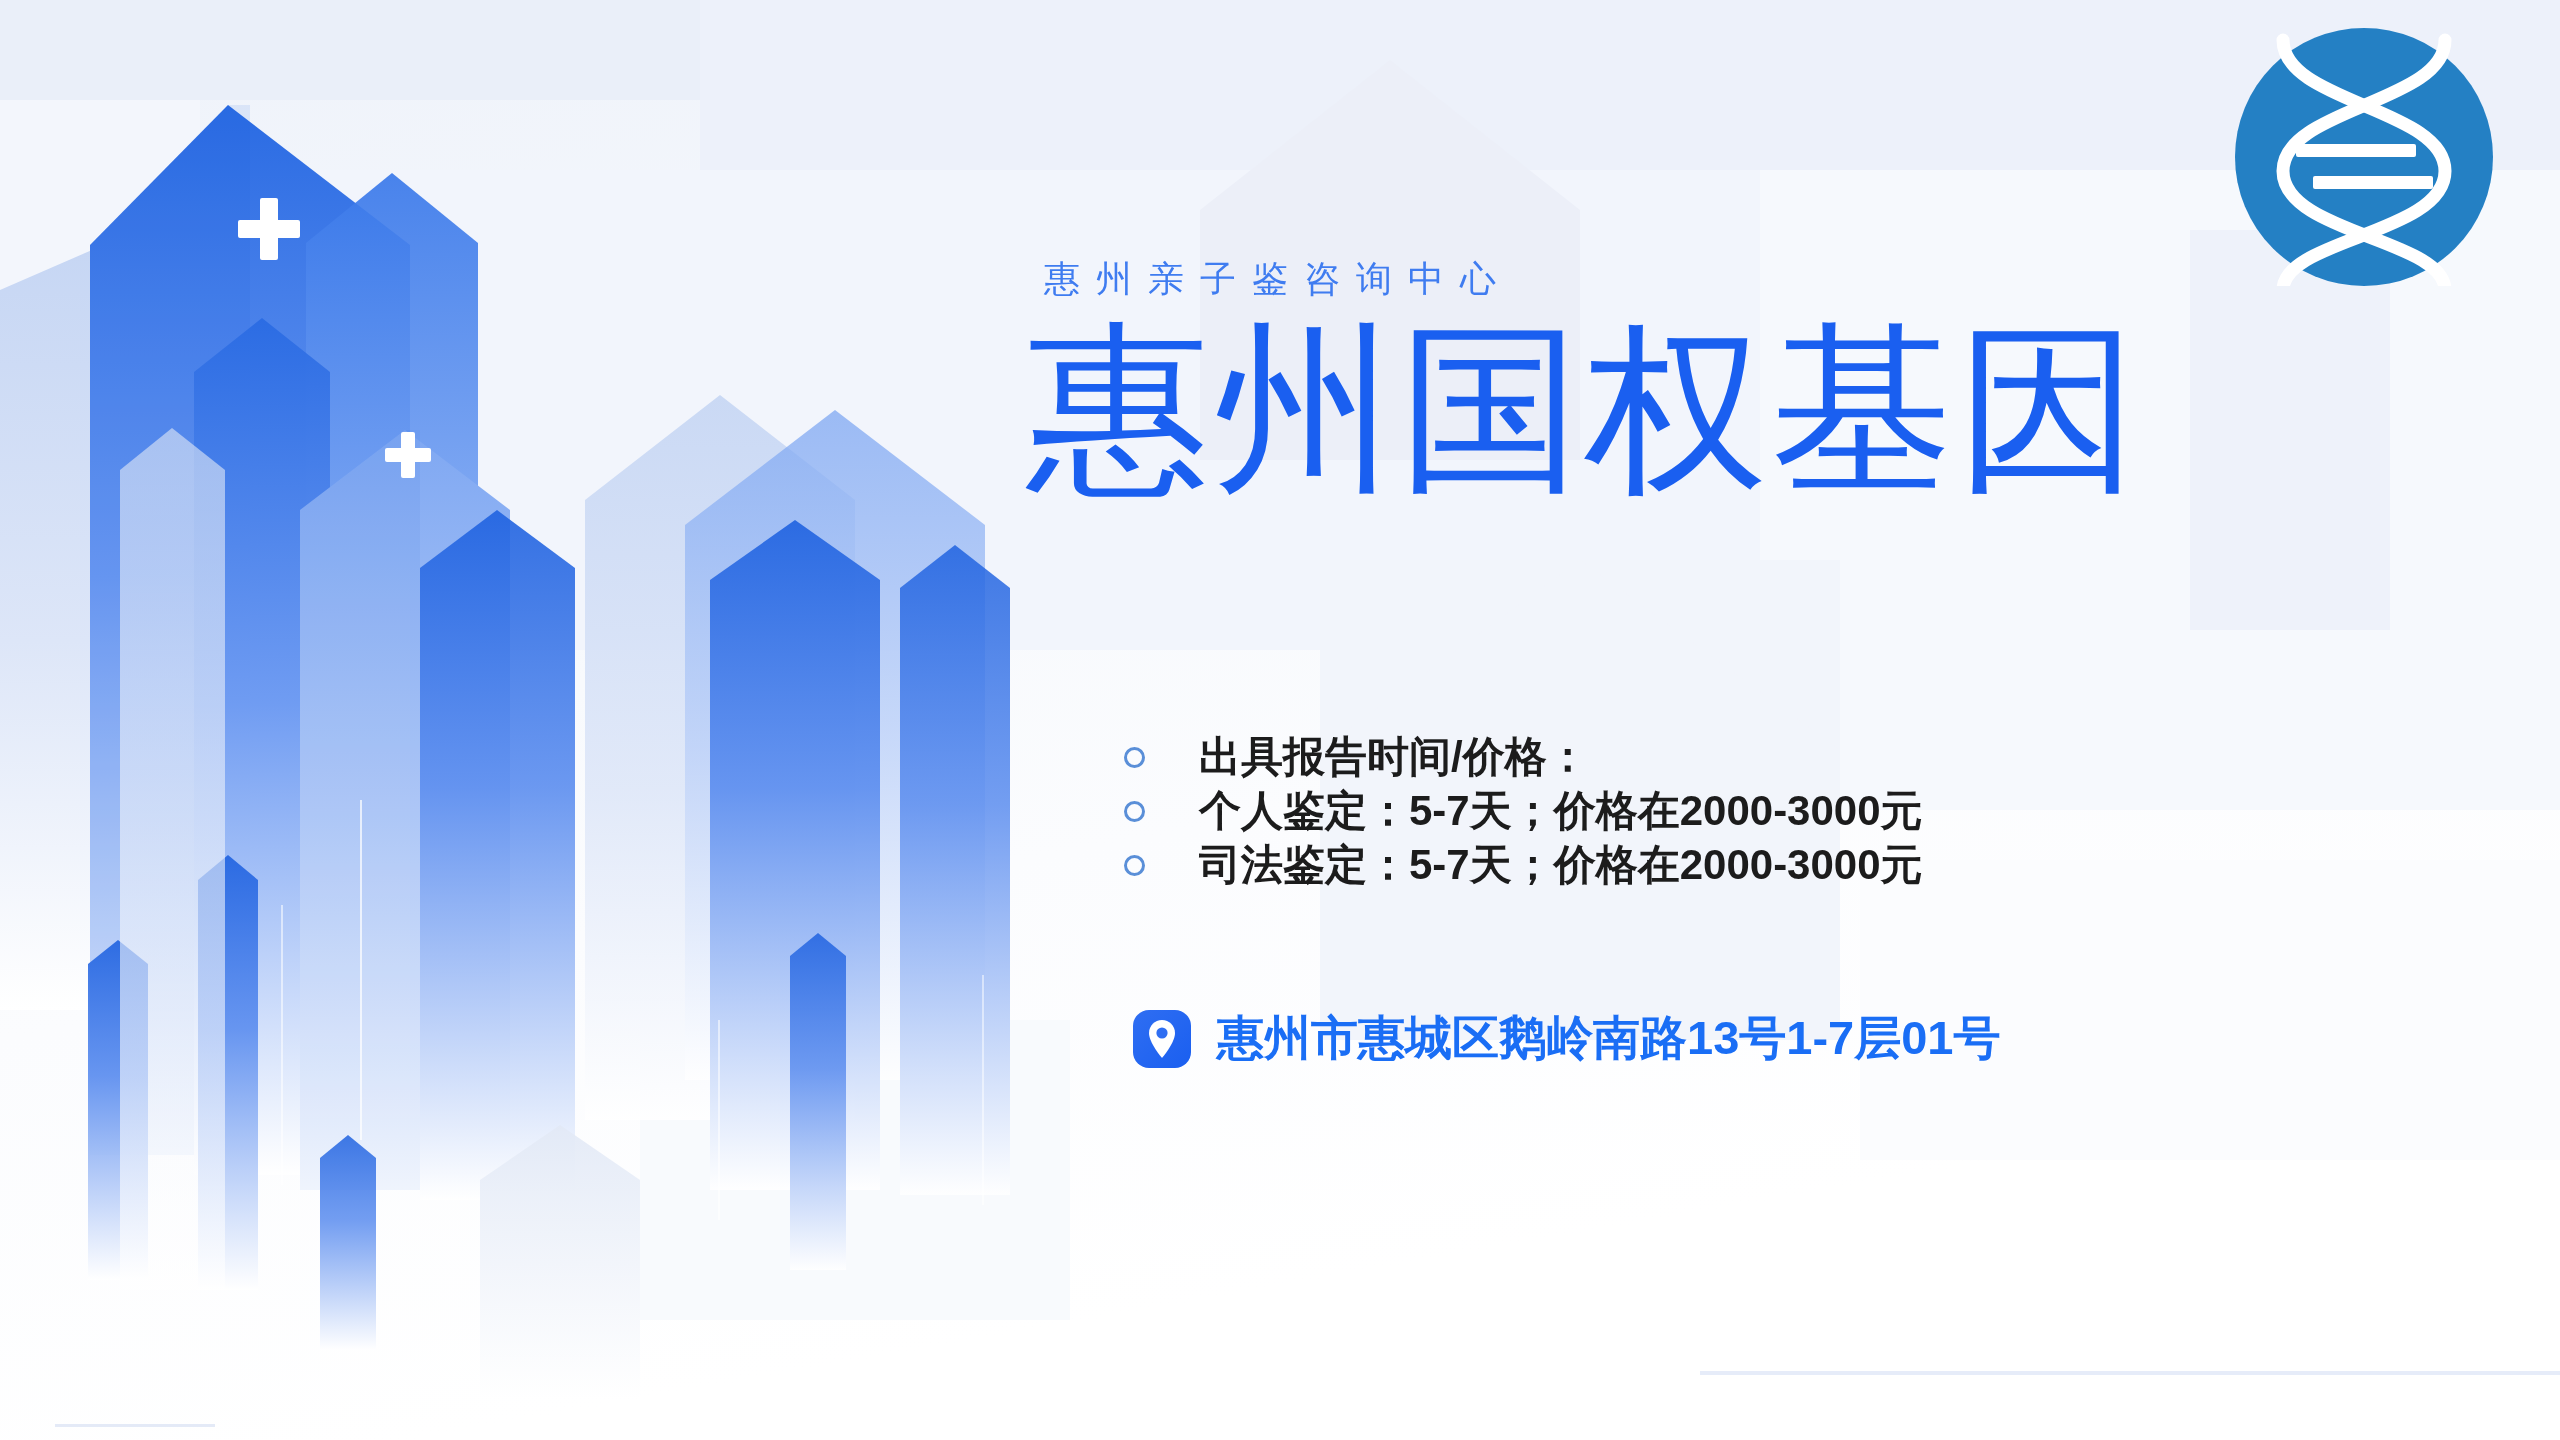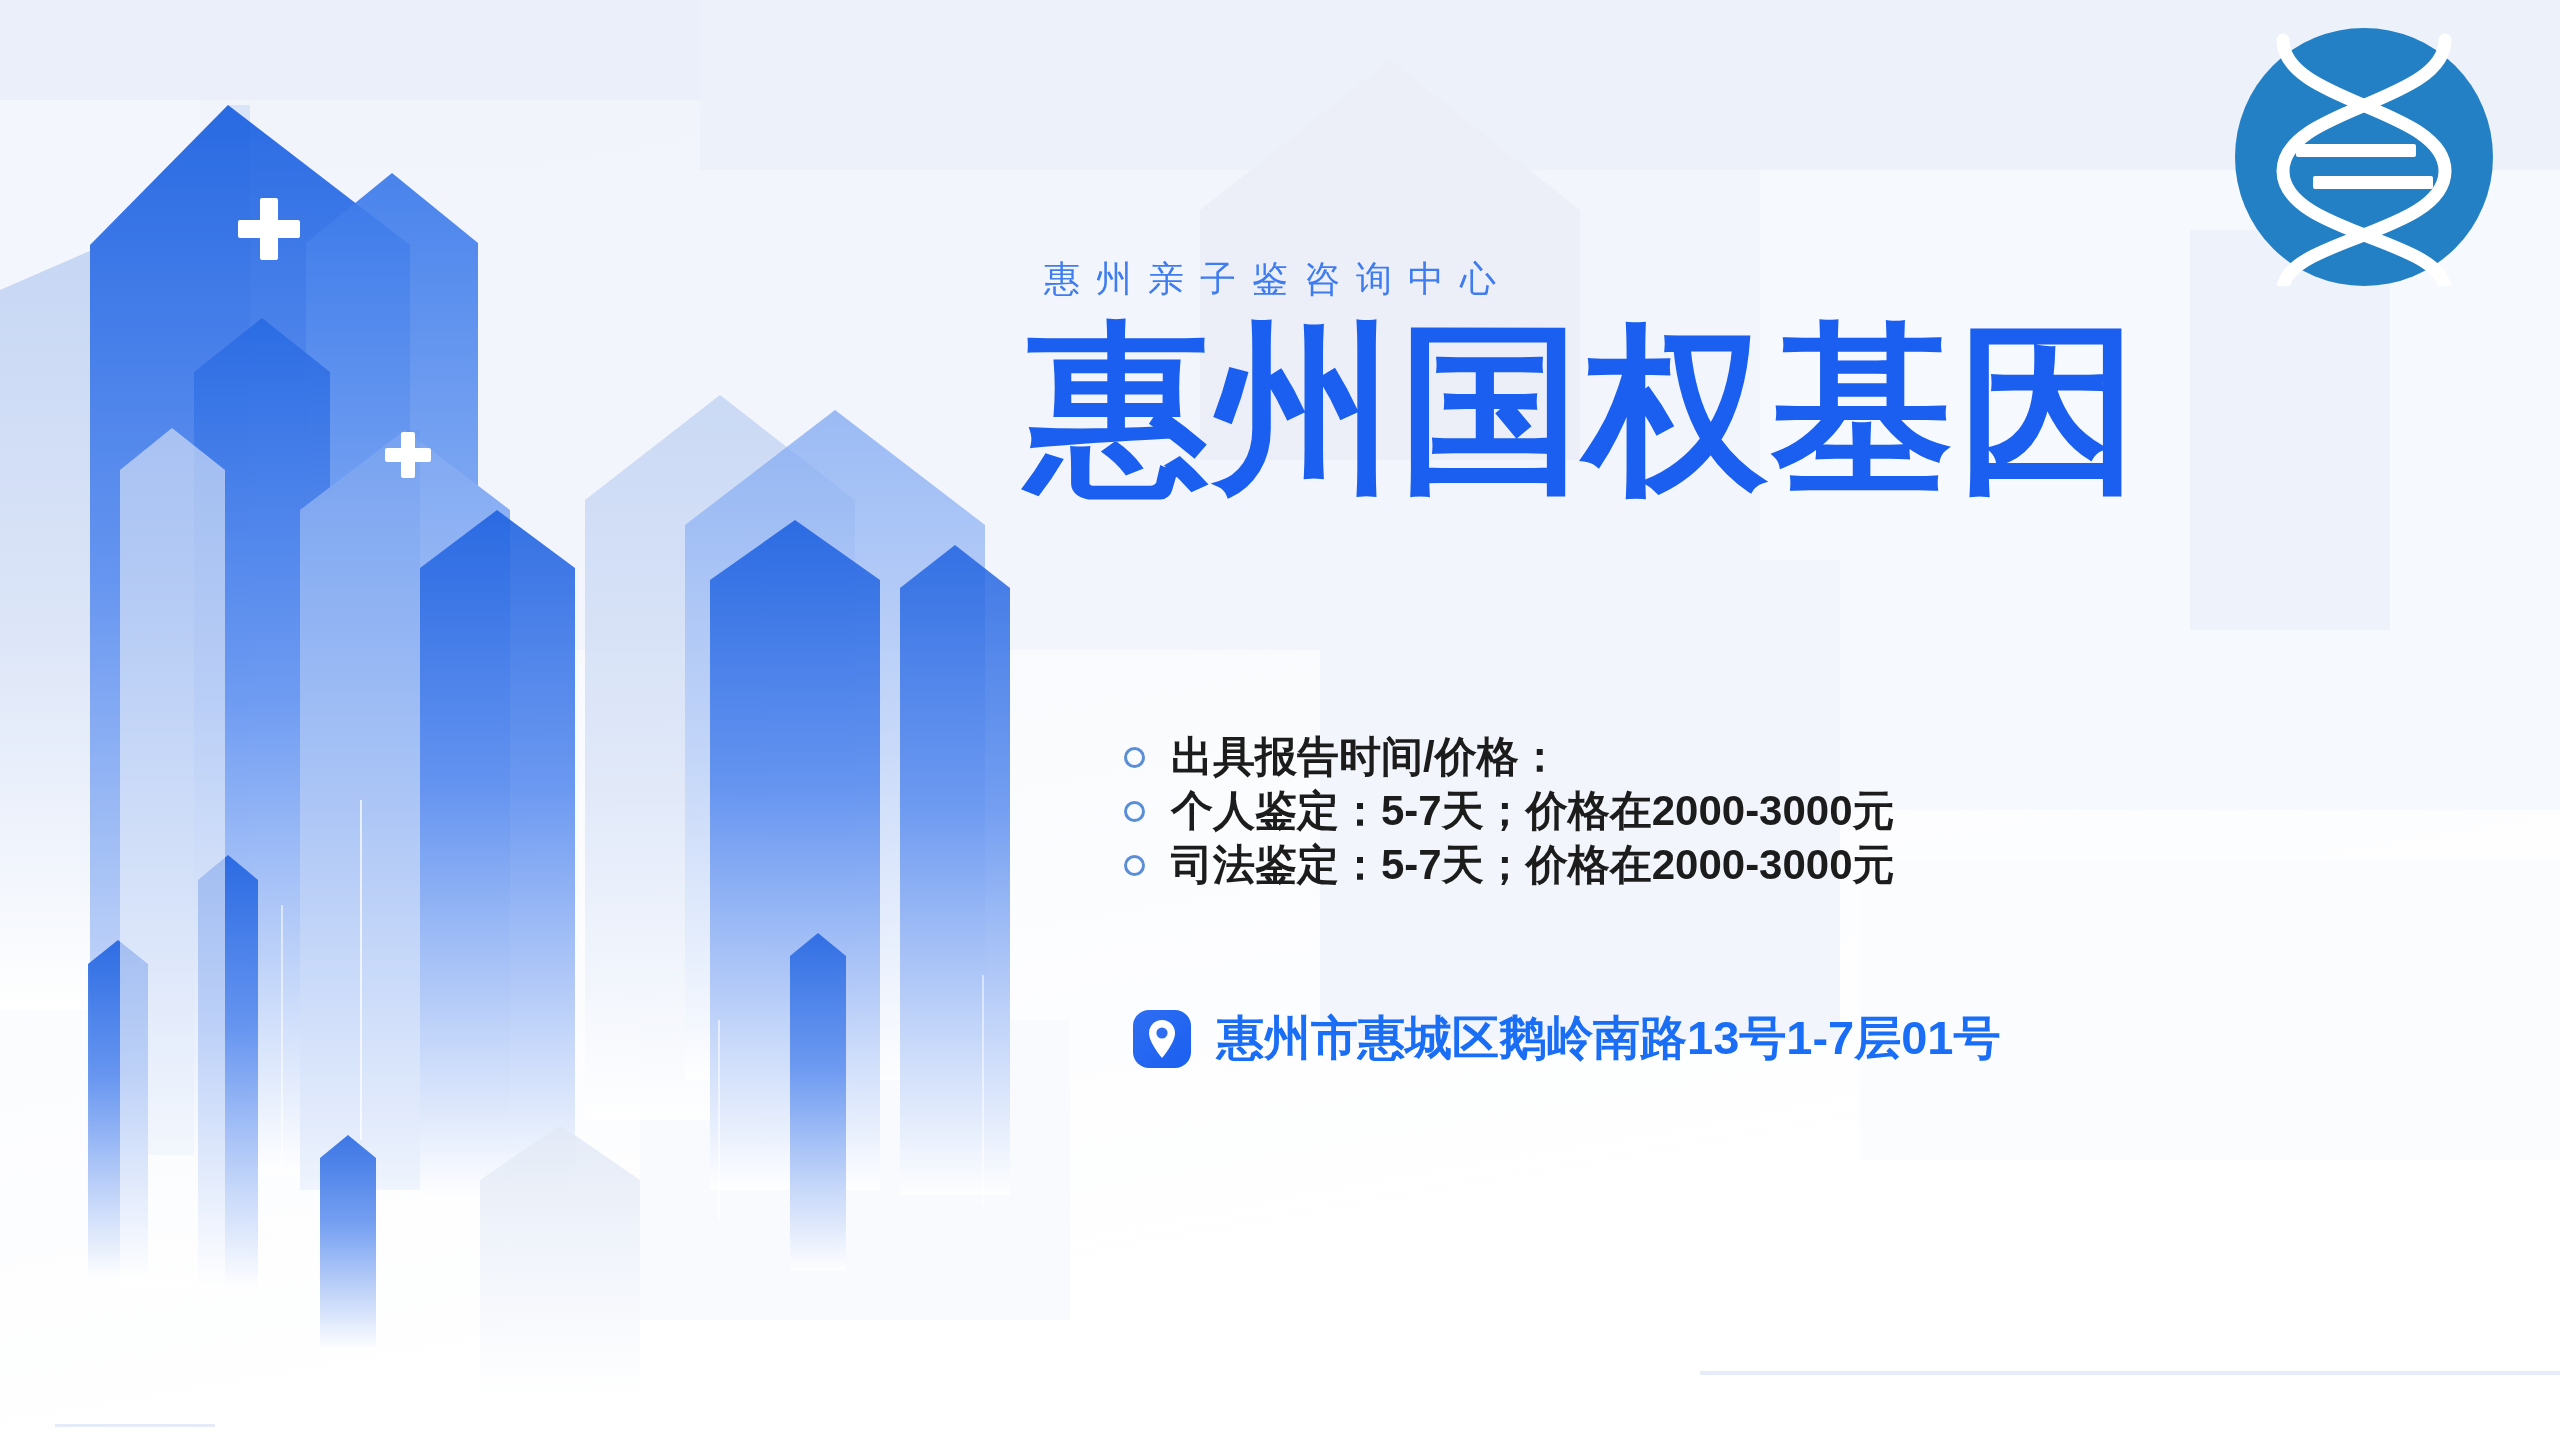--- a/index.html
+++ b/index.html
@@ -44,31 +44,31 @@
   
   #content { position:absolute; left:1019px; top:0; width:1525px; height:1220px; }
 
   #subtitle {
     position:absolute; left:25px; top:255px;
     font-size:36px; letter-spacing:16px; font-weight:400;
     color:#3f7cf0; white-space:nowrap;
   }
   #title {
     position:absolute; left:8px; top:318px;
-    font-size:182px; font-weight:700; letter-spacing:4px;
+    font-size:182px; font-weight:400; letter-spacing:4px;
     color:#1a5ff0; white-space:nowrap; line-height:1;
   }
   #tagline {
     position:absolute; left:196px; top:604px;
     font-size:47px; font-weight:700; letter-spacing:0px;
     color:#4d4d4d; white-space:nowrap;
   }
 
   #bullets { position:absolute; left:105px; top:730px; width:1400px; }
-  .bullet-row { display:flex; align-items:center; height:54px; white-space:nowrap; }
+  .bullet-row { display:flex; align-items:center; height:54px; white-space:nowrap;gap:28px; }
   .bullet-dot {
     width:21px; height:21px; border:3px solid #5a8fd8; border-radius:50%;
     flex:0 0 auto; margin-right:26px;
   }
   .bullet-text { font-size:42px; font-weight:700; color:#1c1c1c; letter-spacing:0px; }
 
   #address { position:absolute; left:114px; top:1007px; display:flex; align-items:center;justify-content:center; }
   #pin {
     width:58px; height:58px; border-radius:16px;
     background:linear-gradient(135deg,#2f6ef2 0%,#1a5ff0 100%);

